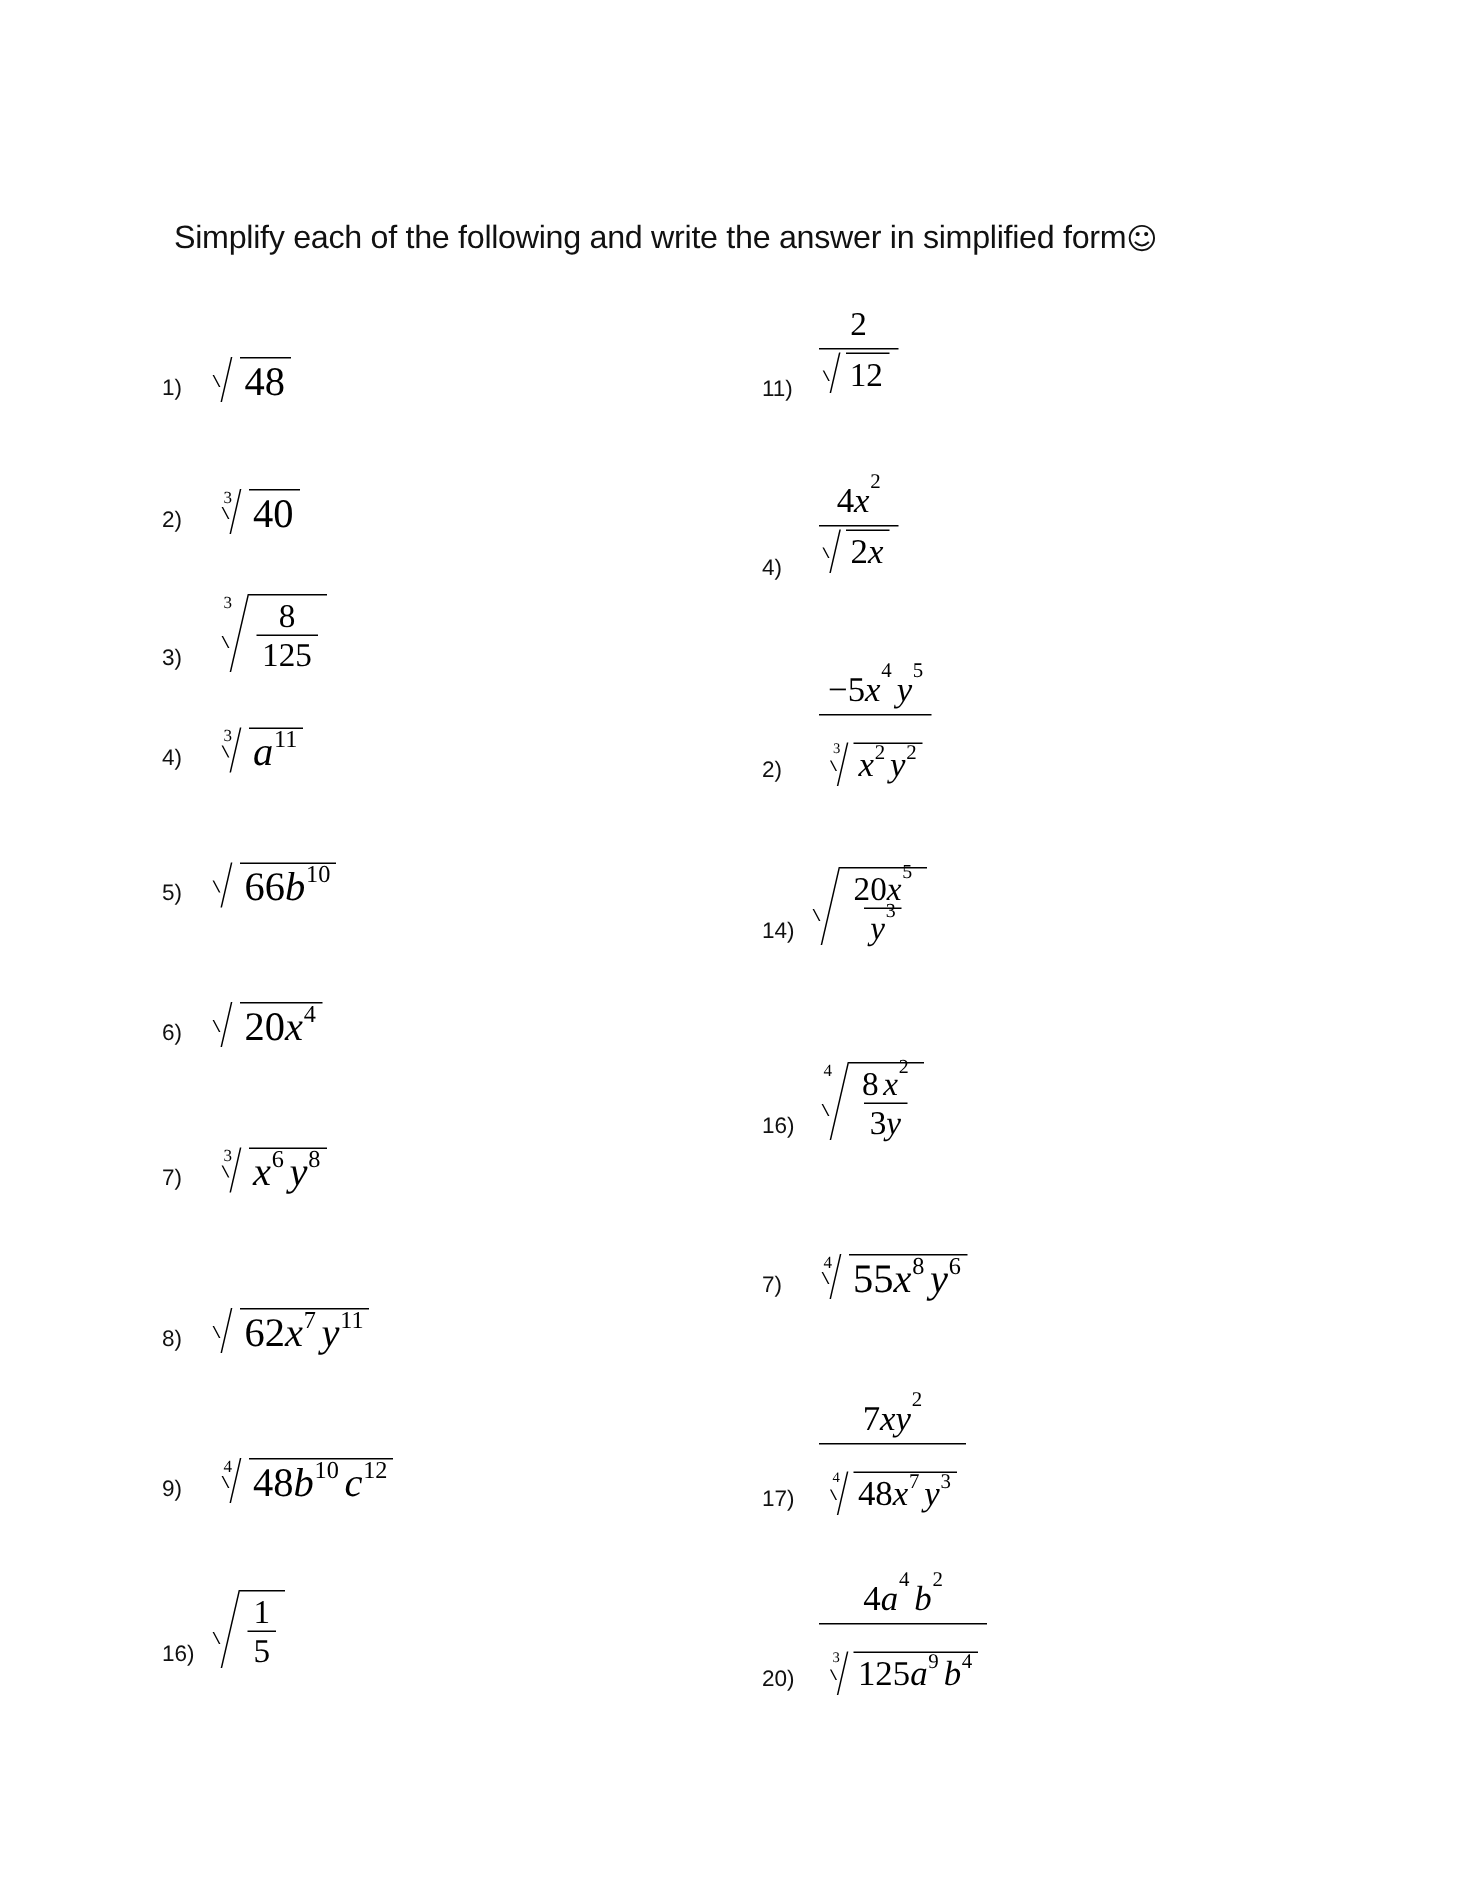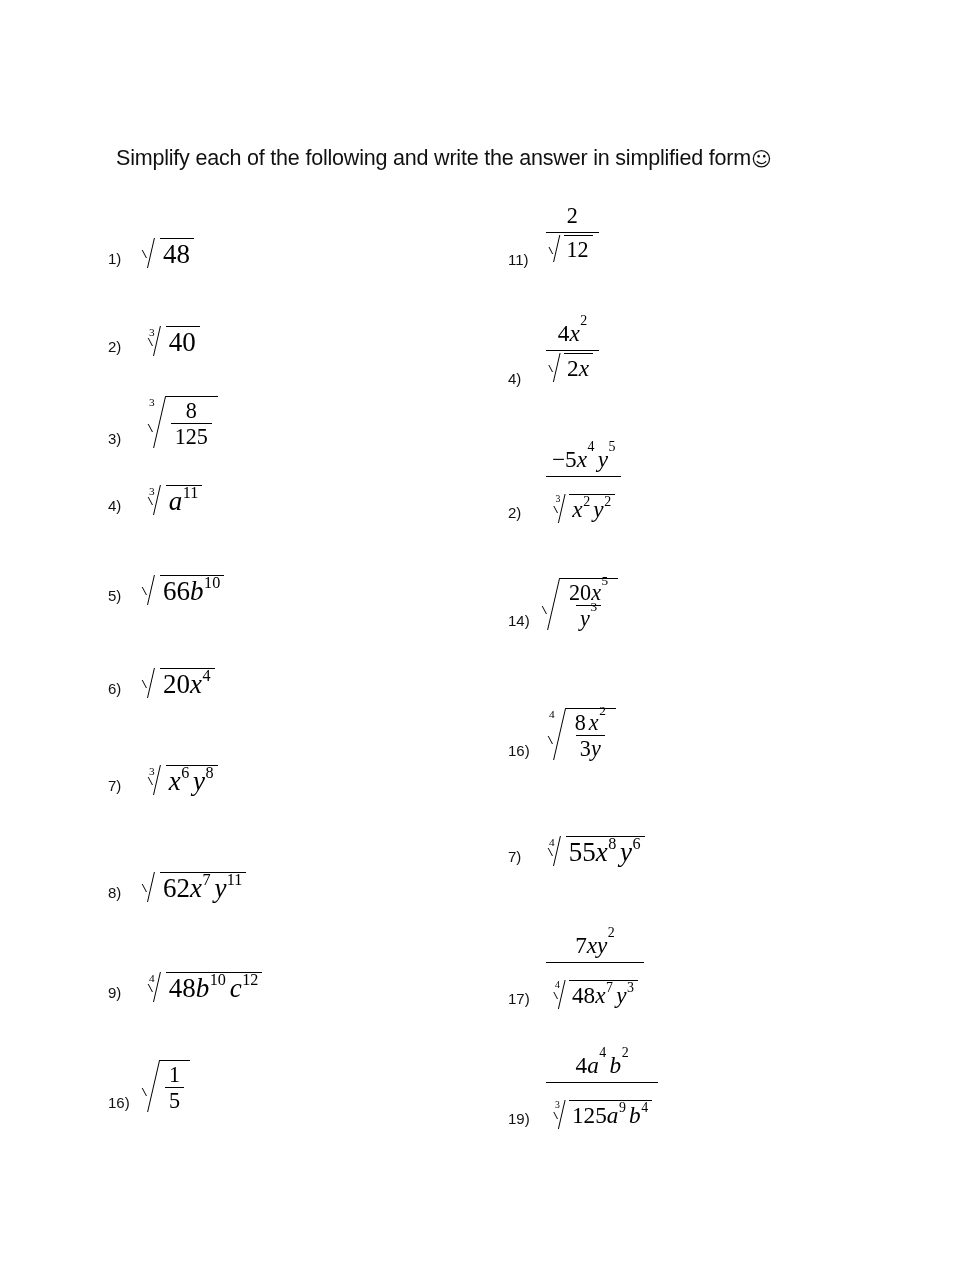--- a/index.html
+++ b/index.html
@@ -446,21 +446,21 @@
                   <span class="v">y</span>
                   <sup>3</sup>
                 </span>
             </span>
           </span>
         </span>
       </span>
     </div>
 
     <div class="problem" style="left:8px; top:1050px;">
-      <span class="pnum">19)</span>
+      <span class="pnum">20)</span>
       <span class="expr">
         <span class="dfrac">
           <span class="num"><span style="font-size:0.86em"><span>4</span><span class="v">a</span><sup>4</sup><span class="sp"></span><span class="v">b</span><sup>2</sup></span></span>
           <span class="den">
             <span class="rad" style="font-size:0.86em">
               <span class="rad-idx">3</span>
               <span class="surd"></span>
               <span class="radicand">
                   <span>125</span>
                   <span class="v">a</span>

